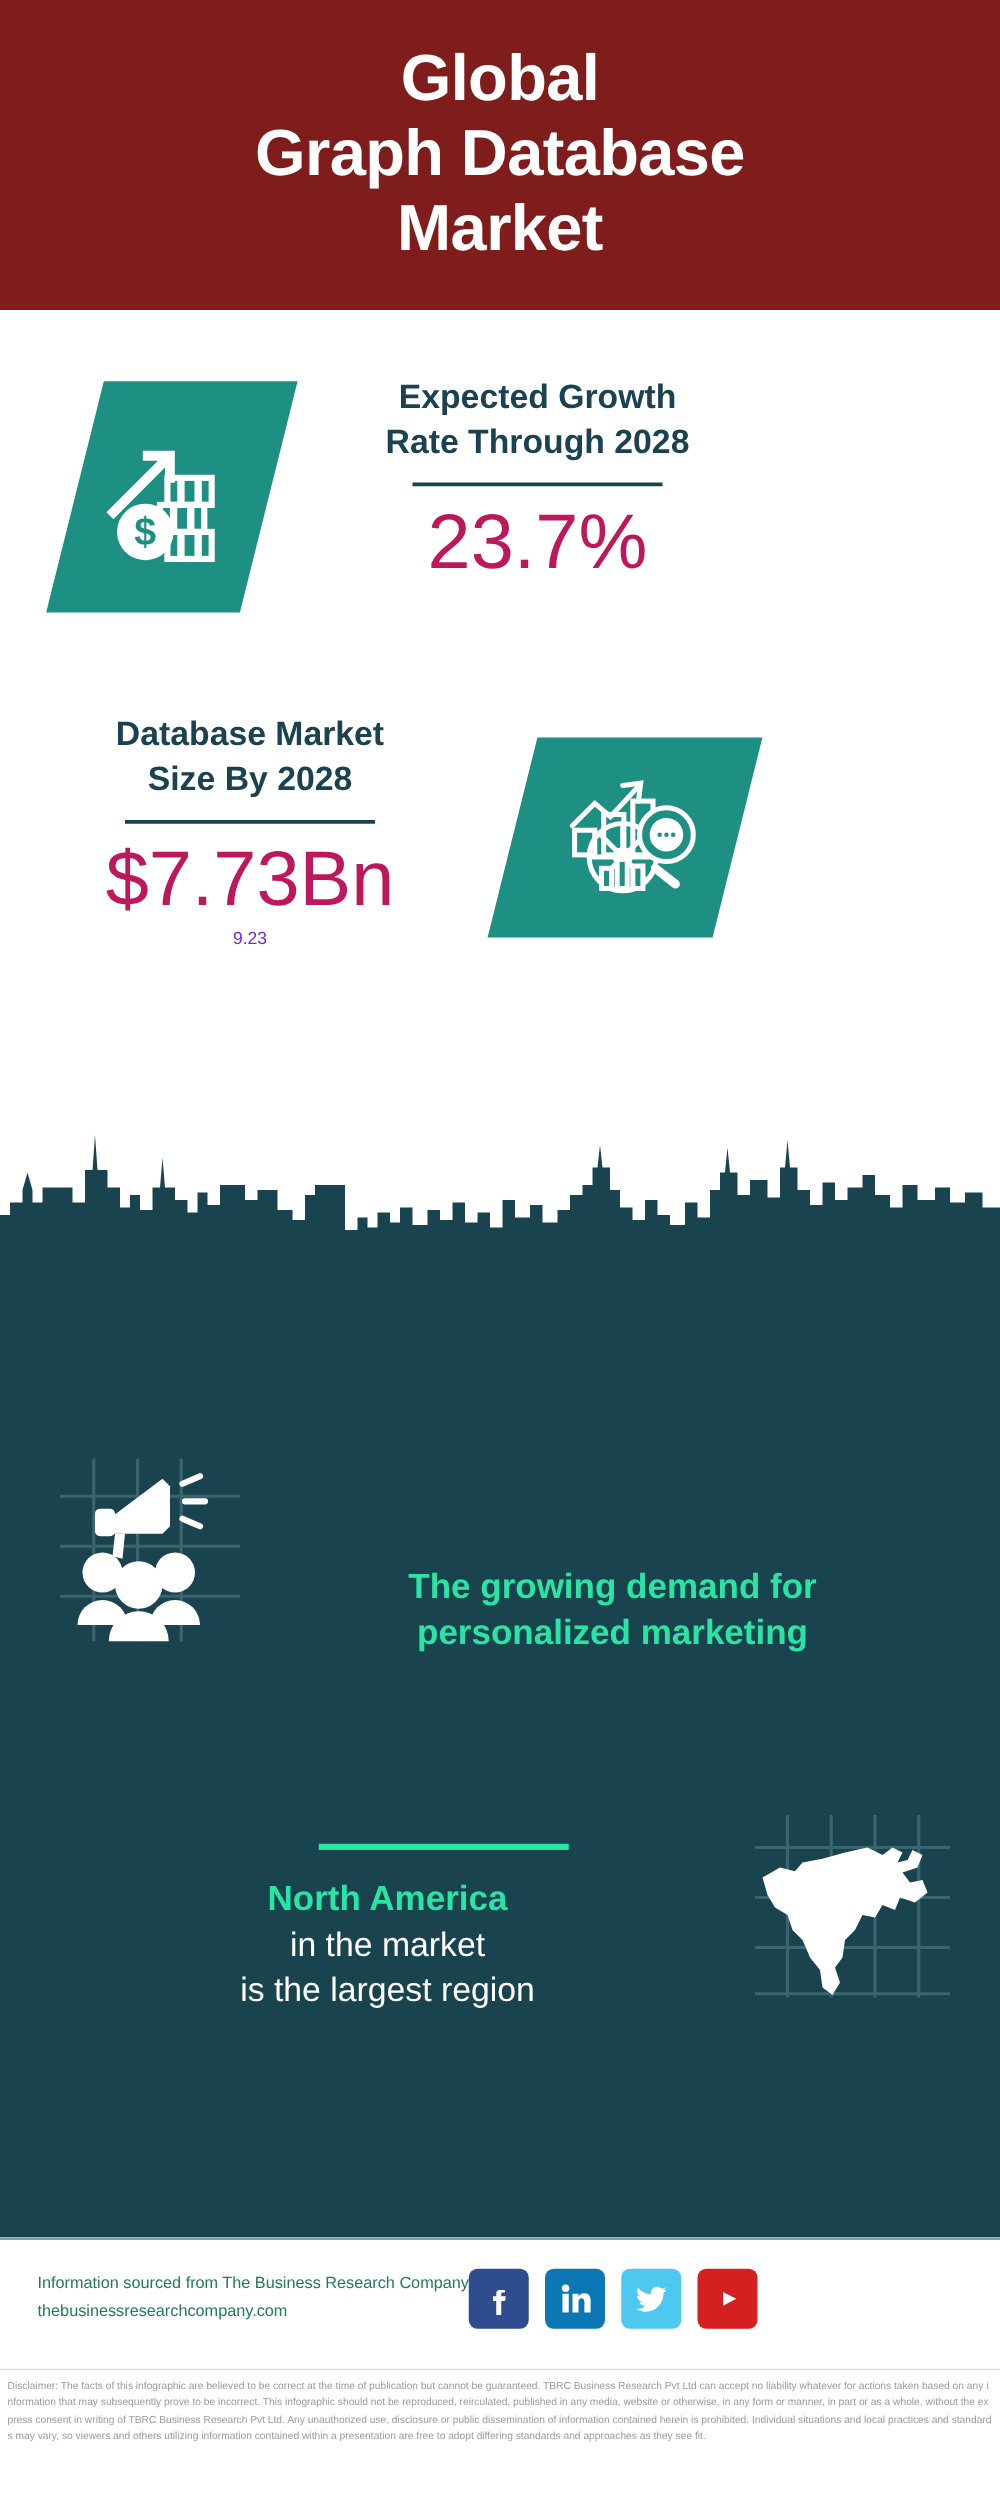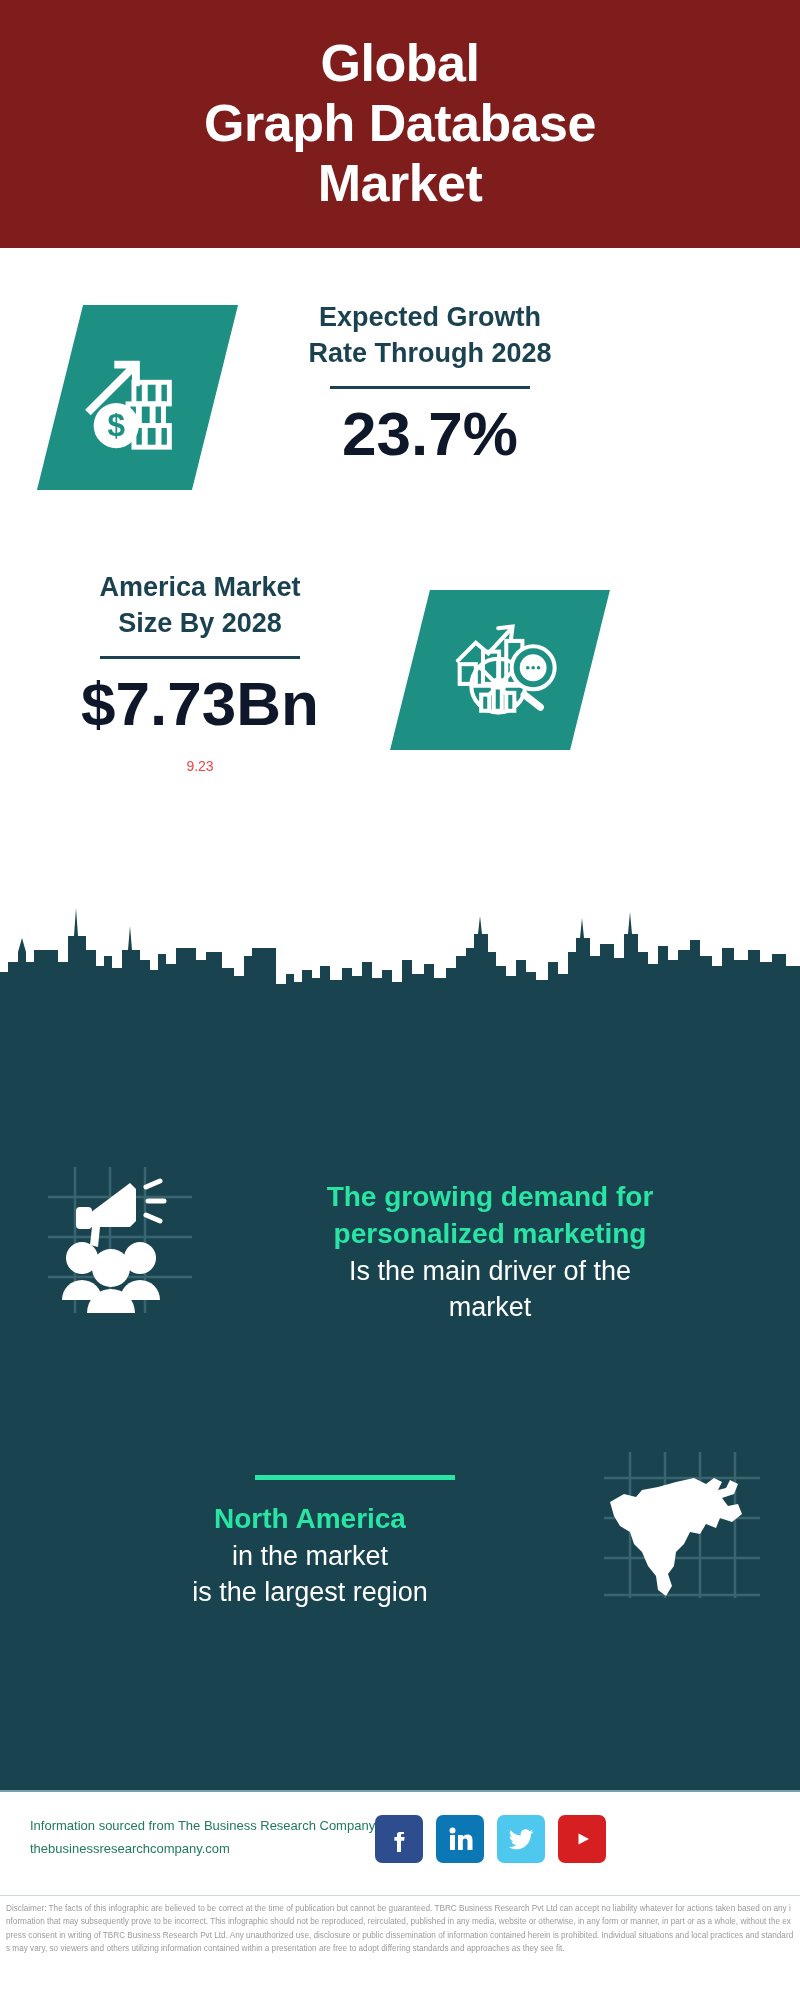--- a/index.html
+++ b/index.html
@@ -58,30 +58,30 @@
     font-size:27px;
     font-weight:bold;
     line-height:1.33;
     font-family:"Liberation Sans", sans-serif;
   }
   .rule{
     width:200px;height:3px;background:#1b4250;
     margin:14px auto 12px auto;
   }
   .stat-value{
-    color:#0f172a;
+    color:#be185d;
     font-size:62px;
-    font-weight:bold;
+    font-weight:normal;
     line-height:1.05;
     font-family:"Liberation Sans", sans-serif;
   }
   .stat-sub{
-    color:#ef4444;
+    color:#6d28d9;
     font-size:14px;
-    margin-top:22px;
+    margin-top:6px;
     font-family:"Liberation Sans", sans-serif;
   }
 
   
   .skyline{position:absolute;left:0;top:890px;width:800px;height:115px;display:block;}
 
   
   .dark-panel{
     position:absolute;left:0;top:1000px;width:800px;height:790px;
     background:#19444f;
@@ -184,21 +184,21 @@
     <div class="stat-label">
       <div>Expected Growth</div>
       <div>Rate Through 2028</div>
     </div>
     <div class="rule"></div>
     <div class="stat-value">23.7%</div>
   </div>
 
   <div class="stat stat-size">
     <div class="stat-label">
-      <div>America Market</div>
+      <div>Database Market</div>
       <div>Size By 2028</div>
     </div>
     <div class="rule"></div>
     <div class="stat-value">$7.73Bn</div>
     <div class="stat-sub">9.23</div>
   </div>
 
   <div class="tile right">
     <div class="tile-inner">
       <svg width="118" height="112" viewBox="0 0 130 125" aria-hidden="true">
@@ -250,24 +250,20 @@
           <circle cx="81" cy="113" r="19"></circle>
           <path d="M57 158 a24 24 0 0 1 48 0 Z"></path>
         </g>
       </svg>
     </div>
     <div class="row-text">
       <div class="row-head">
         <div>The growing demand for</div>
         <div>personalized marketing</div>
       </div>
-      <div class="row-body">
-        <div>Is the main driver of the</div>
-        <div>market</div>
-      </div>
     </div>
   </div>
 
   <div class="panel-rule"></div>
 
   <div class="row row-region">
     <div class="row-text">
       <div class="row-head">North America</div>
       <div class="row-body">
         <div>in the market</div>

